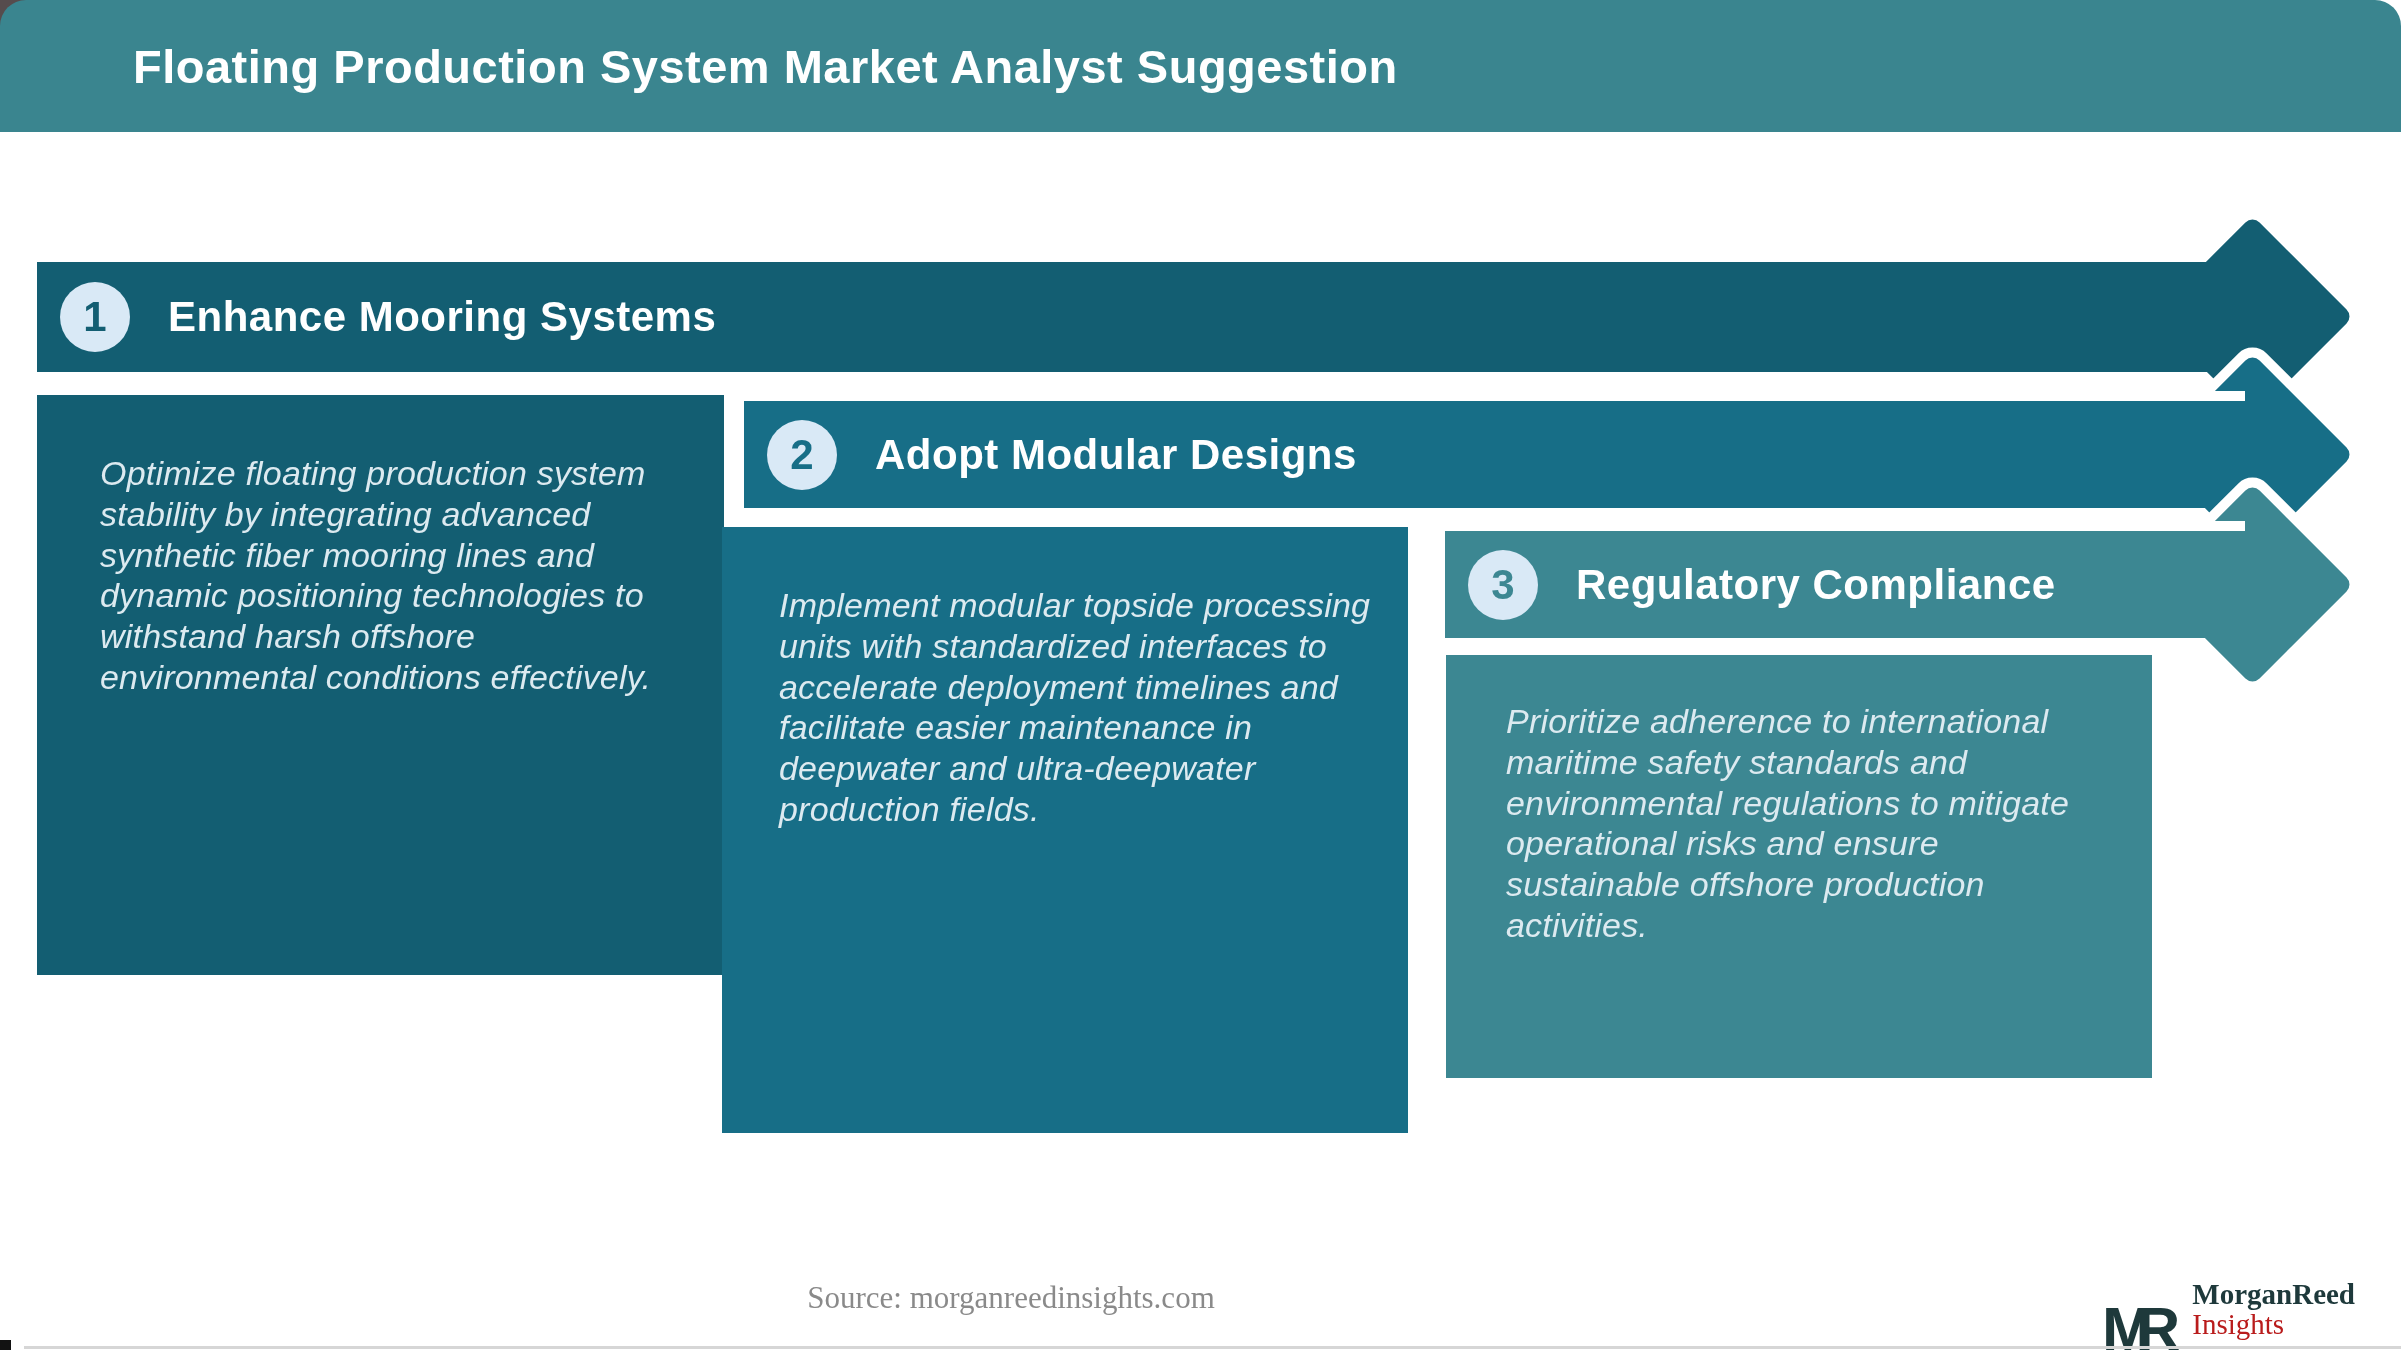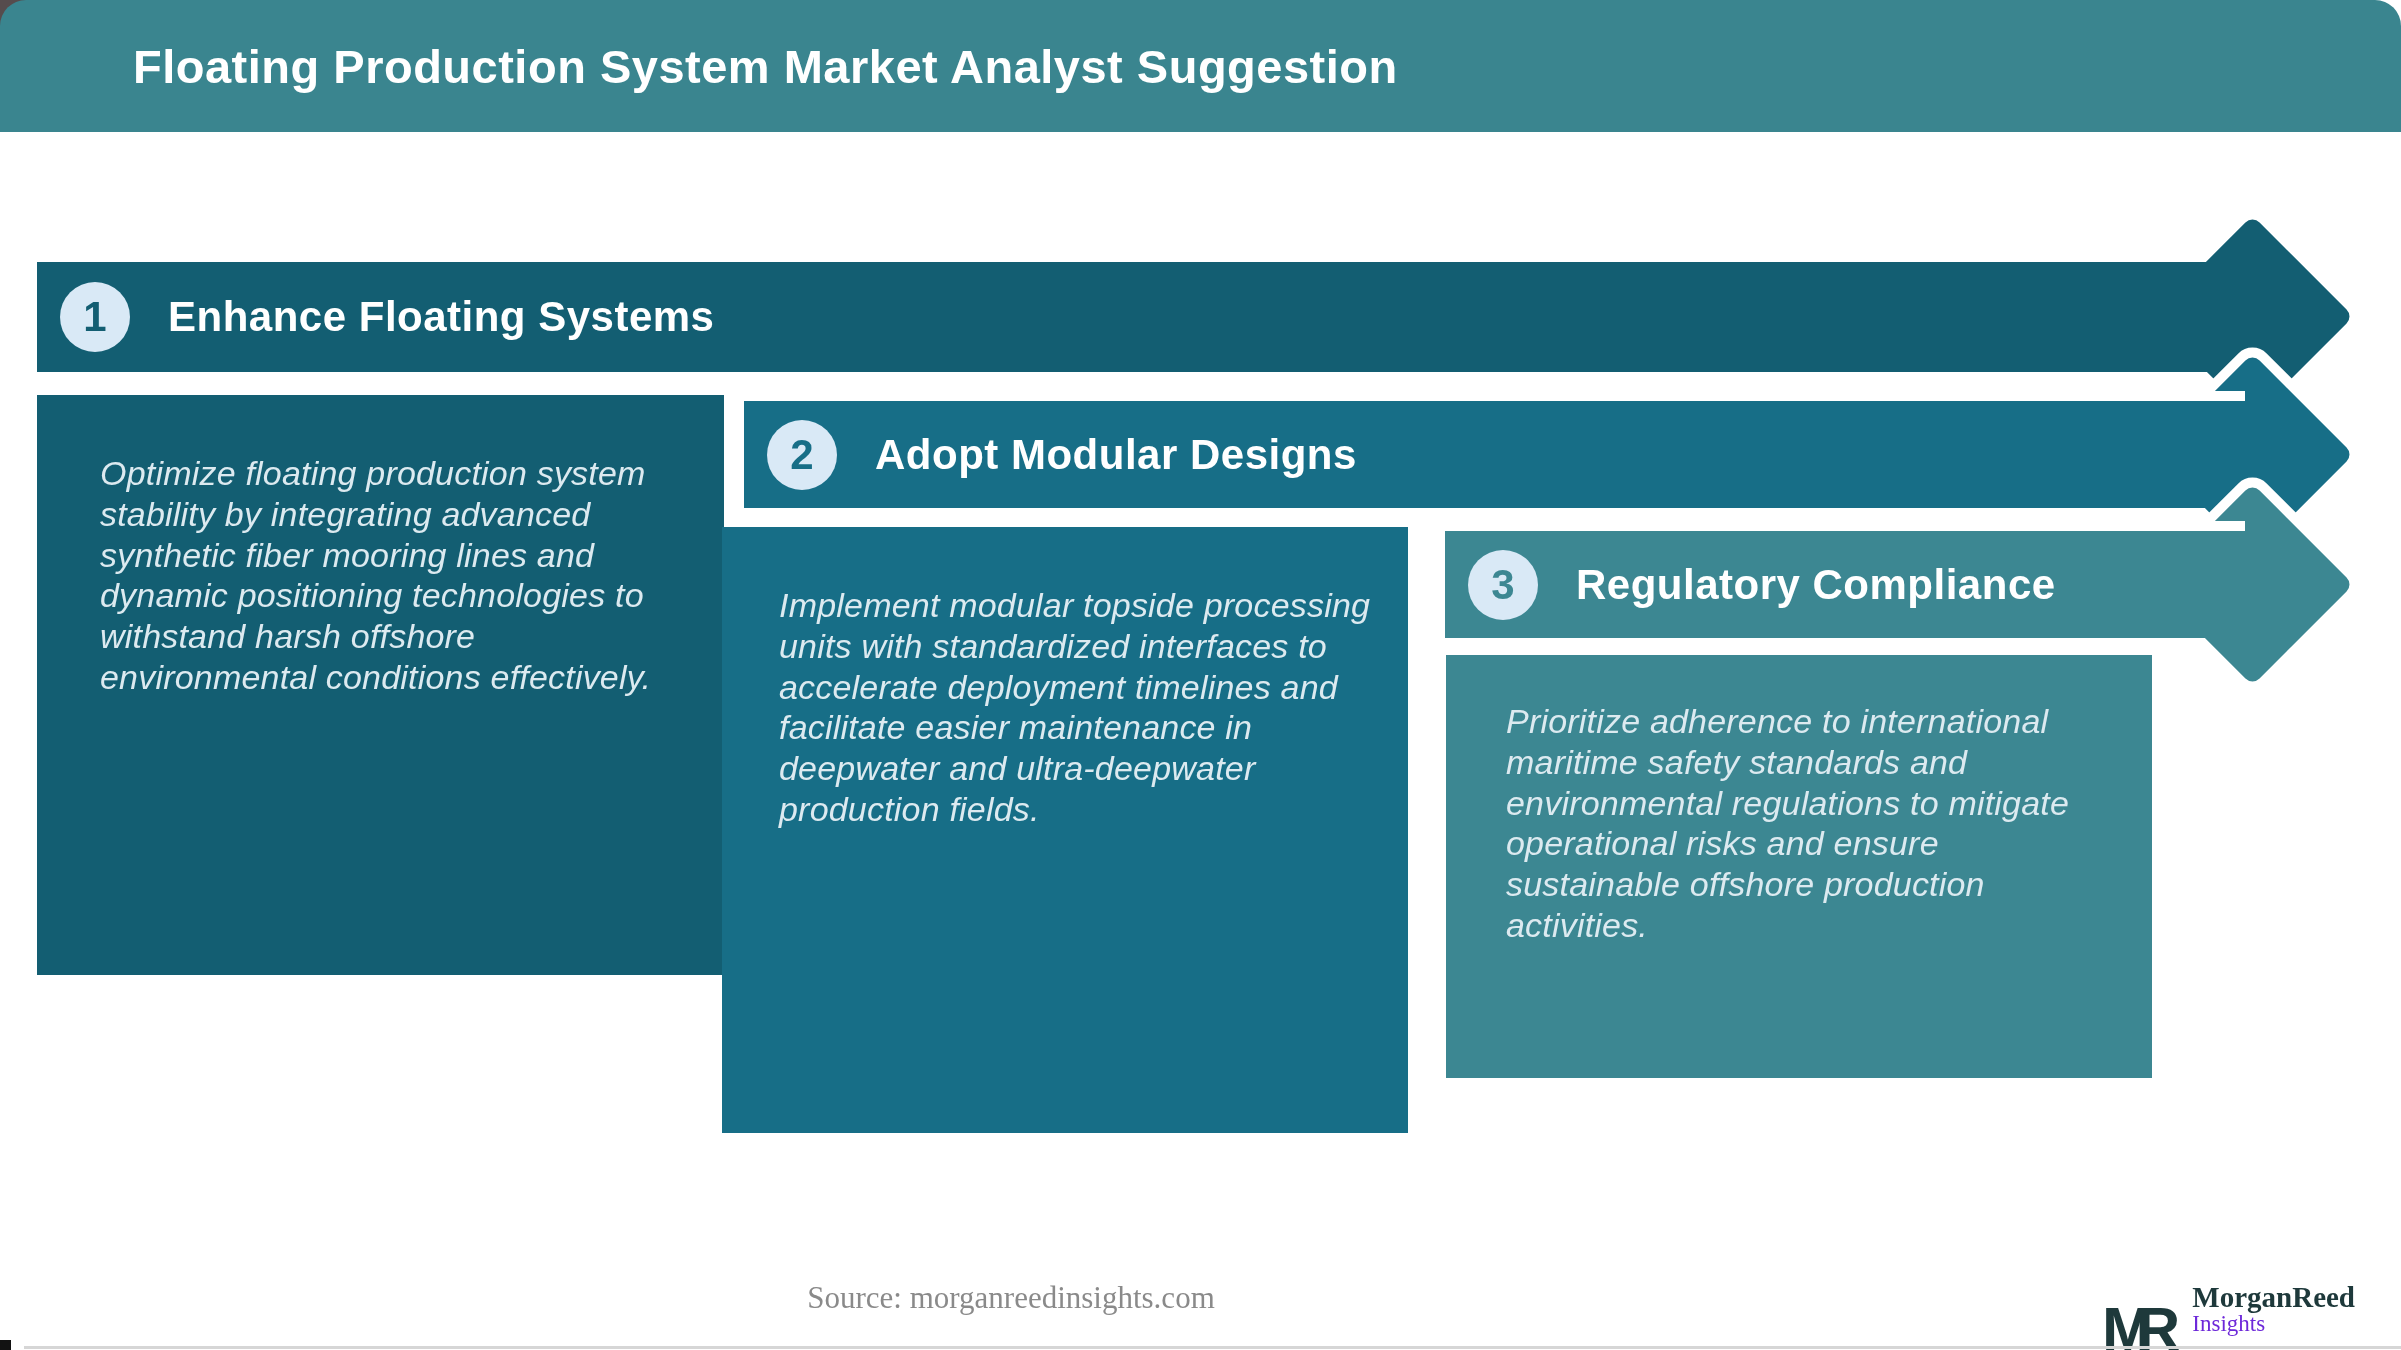--- a/index.html
+++ b/index.html
@@ -92,21 +92,21 @@
   .logo-monogram {
     font-weight: 800; font-size: 62px; line-height: 1;
     color: #1E393B;
     letter-spacing: -18px;
     margin-right: 30px;
     font-family: "Liberation Sans", sans-serif;
     margin-top: 40px;
   }
   .logo-text { font-family: "Liberation Serif", "DejaVu Serif", serif; line-height: 1.05; }
   .logo-name { font-size: 29px; font-weight: 700; color: #1E393B; }
-  .logo-sub  { font-size: 23px; font-weight: 400; color: #6d28d9; }
+  .logo-sub  { font-size: 29px; font-weight: 400; color: #b91c1c; }
 
   .bottom-line {
     position: absolute; left: 24px; right: 0; top: 1346px; height: 3px;
     background: #D6D6D6; z-index: 9;
   }
   .bottom-square {
     position: absolute; left: 0; top: 1340px; width: 11px; height: 10px;
     background: #121212; z-index: 9;
   }
 </style>
@@ -115,21 +115,21 @@
 
 <div class="corner-artifact"></div>
 
 <header class="header">
   <h1>Floating Production System Market Analyst Suggestion</h1>
 </header>
 
 <div class="head head-1" style="--c: #135E72;"></div>
 <div class="band band-1" style="--c: #135E72;">
   <div class="num-badge">1</div>
-  <div class="band-title">Enhance Floating Systems</div>
+  <div class="band-title">Enhance Mooring Systems</div>
 </div>
 
 <div class="head head-2" style="--c: #176E87;"></div>
 <div class="band band-2" style="--c: #176E87;">
   <div class="num-badge">2</div>
   <div class="band-title">Adopt Modular Designs</div>
 </div>
 
 <div class="head head-3" style="--c: #3C8792;"></div>
 <div class="band band-3" style="--c: #3C8792;">

